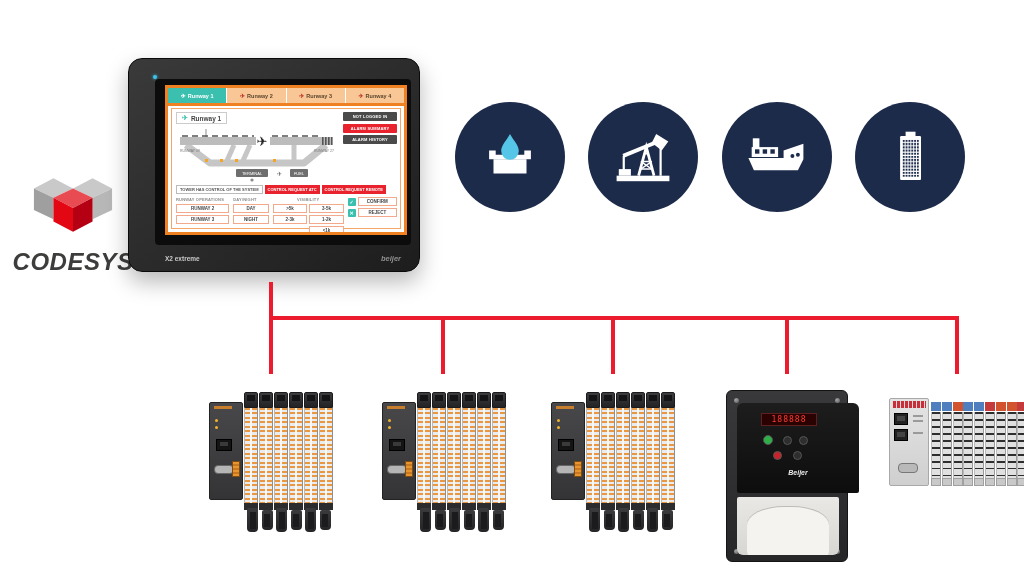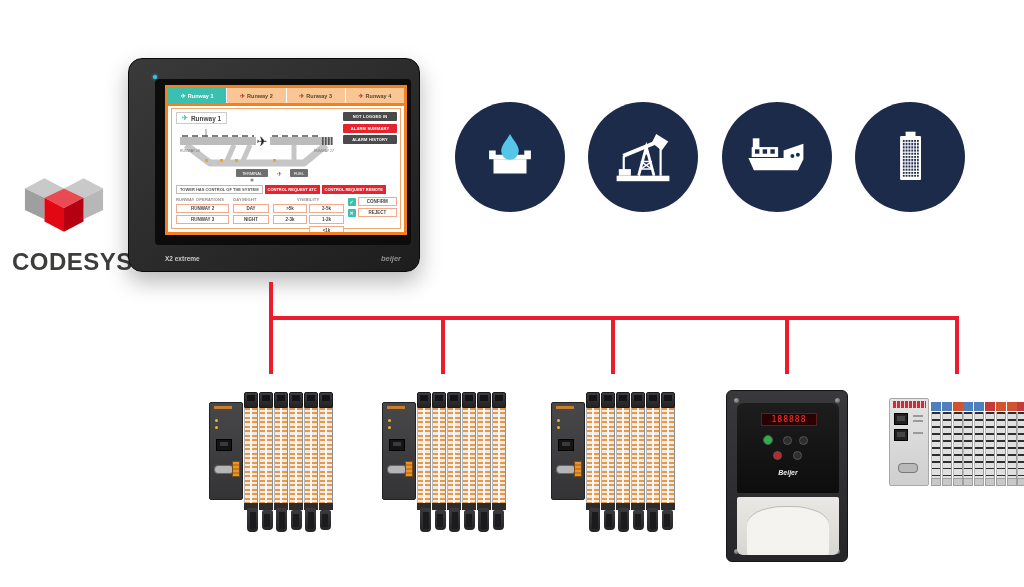--- a/index.html
+++ b/index.html
@@ -1,21 +1,21 @@
 <!DOCTYPE html>
 <html><head>
 <meta charset="utf-8">
 <style>
   * { margin:0; padding:0; box-sizing:border-box; }
   html,body { background:#f4f4f4; }
   body { font-family:"Liberation Sans", sans-serif; }
   .stage { position:relative; width:1024px; height:587px; background:#ffffff; overflow:hidden; margin:0 auto; }
 
   
-  .codesys { position:absolute; left:12px; top:170px; width:122px; text-align:left; }
+  .codesys { position:absolute; left:12px; top:170px; width:122px; text-align:center;font-style:italic; }
   .codesys-word { font-size:24px; font-weight:bold; color:#3d3d3c; letter-spacing:.5px; margin-top:2px; }
 
   
   .hmi { position:absolute; left:128px; top:58px; width:292px; height:214px;
          background:linear-gradient(145deg,#3a3a3a,#1d1d1d); border:1px solid #0a0a0a;
          border-radius:14px; box-shadow:0 10px 22px rgba(0,0,0,.28); }
   .hmi-led { position:absolute; left:24px; top:16px; width:4px; height:4px; border-radius:50%;
              background:#3ec2ea; box-shadow:0 0 3px #3ec2ea; }
   .hmi-glass { position:absolute; left:26px; top:20px; width:256px; height:166px; background:#0c0c0c; border-radius:4px; }
   .screen { position:absolute; left:36px; top:26px; width:242px; height:150px; background:#ffffff;
@@ -91,21 +91,21 @@
   .ducts { position:absolute; left:38px; top:116px; display:flex; gap:3.5px; }
   .duct { width:11px; height:24px; background:linear-gradient(#3b3b3e,#242427); border-radius:2px 2px 4px 4px; position:relative; }
   .duct:nth-child(even) { height:20px; margin-top:2px; }
   .duct::after { content:""; position:absolute; left:2.5px; top:4px; right:2.5px; bottom:3px; background:#1b1b1d; }
 
   
   .drive { position:absolute; left:726px; top:390px; width:122px; height:172px;
            background:linear-gradient(#39393b,#262628); border-radius:6px; border:1px solid #141414; }
   .screw { position:absolute; width:5px; height:5px; border-radius:50%;
            background:radial-gradient(circle at 35% 35%, #a5a5a5, #555); }
-  .drv-top { position:absolute; left:10px; top:12px; width:102px; height:90px;
+  .drv-top { position:absolute; left:10px; top:12px; width:122px; height:90px;
              background:linear-gradient(#1d1d1d,#0d0d0d); border-radius:6px 6px 2px 2px; }
   .drv-disp { position:absolute; left:24px; top:10px; width:56px; height:13px; background:#2a0202;
               border:1px solid #5c2020; color:#ff3b30; font-family:"DejaVu Sans Mono", monospace;
               font-size:8px; letter-spacing:1px; display:flex; align-items:center; justify-content:center; }
   .dbtn { position:absolute; border-radius:50%; border:1px solid #555; }
   .dbtn.green { width:10px; height:10px; background:#2fae4a; left:26px; top:32px; }
   .dbtn.dk1 { width:9px; height:9px; background:#2e2e2e; left:46px; top:33px; }
   .dbtn.dk2 { width:9px; height:9px; background:#2e2e2e; left:62px; top:33px; }
   .dbtn.red { width:9px; height:9px; background:#c6232b; left:36px; top:48px; }
   .dbtn.dk3 { width:9px; height:9px; background:#2e2e2e; left:56px; top:48px; }

